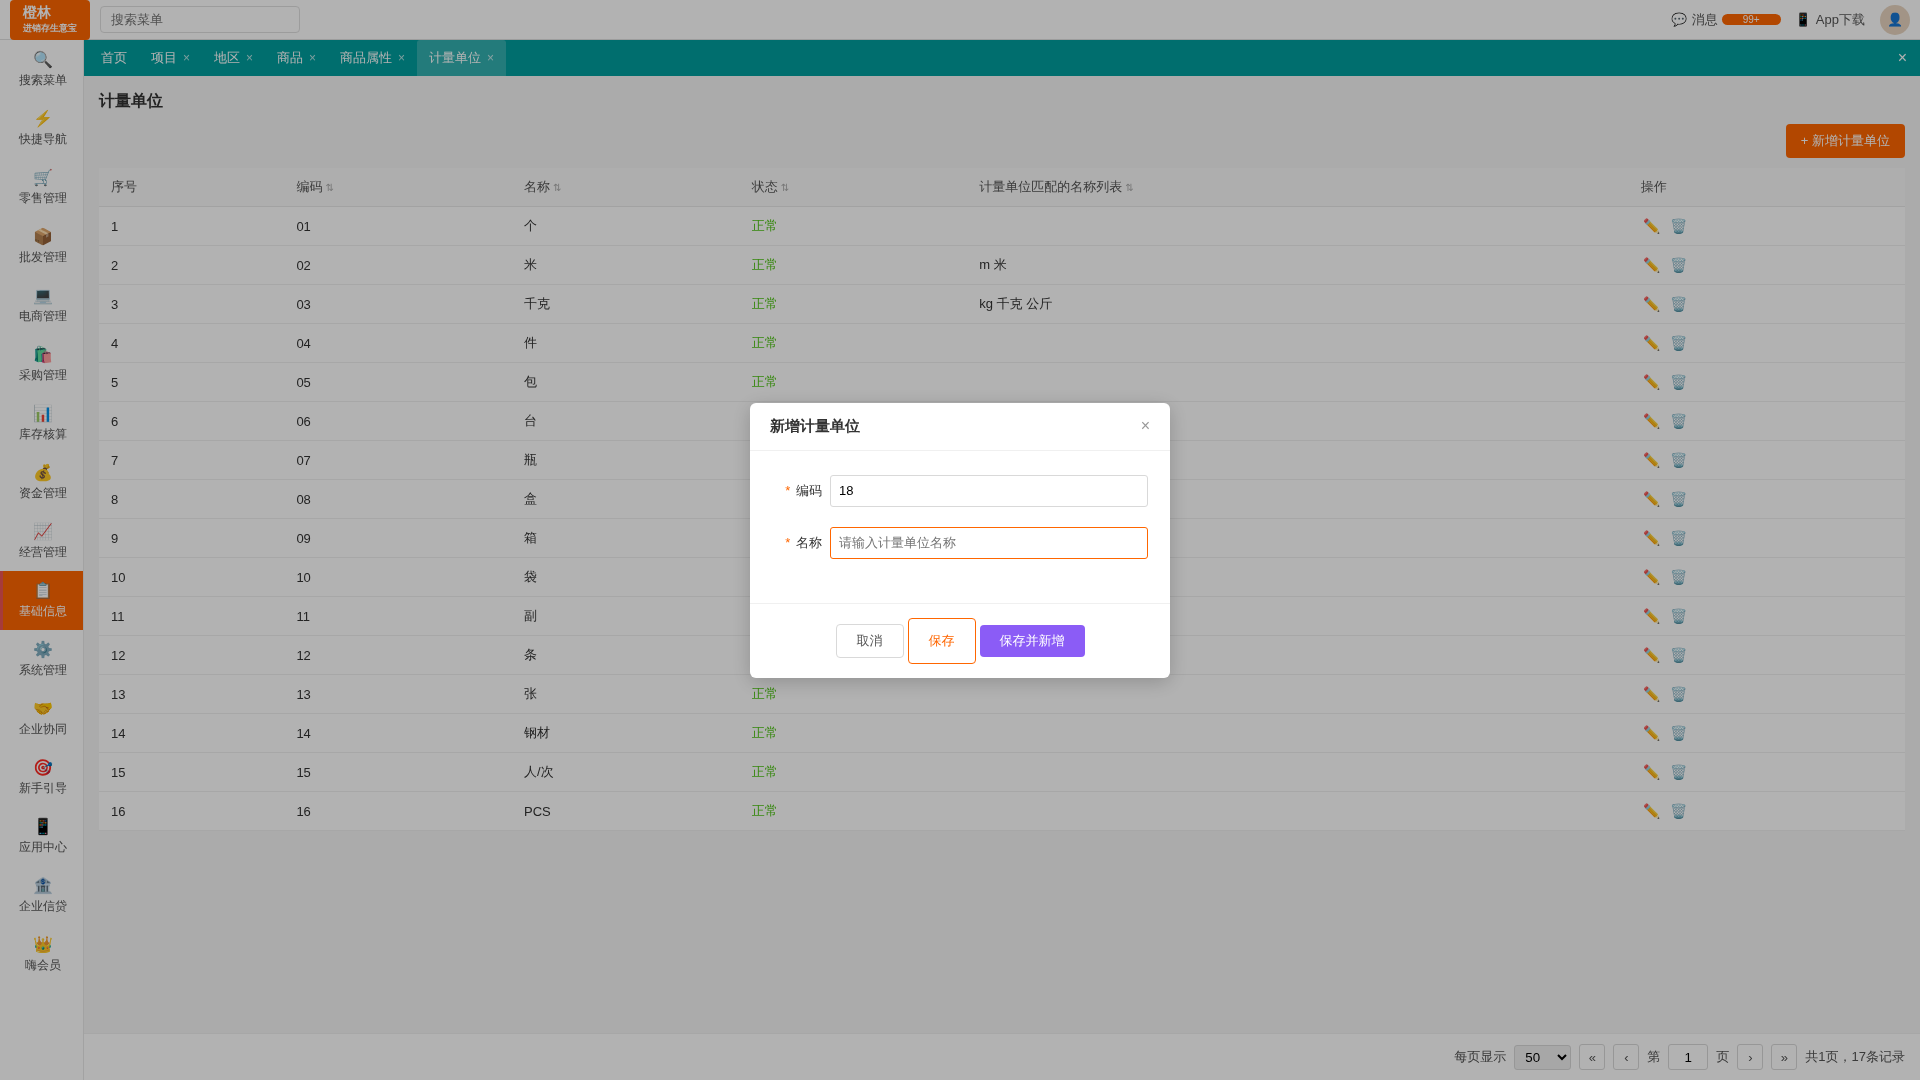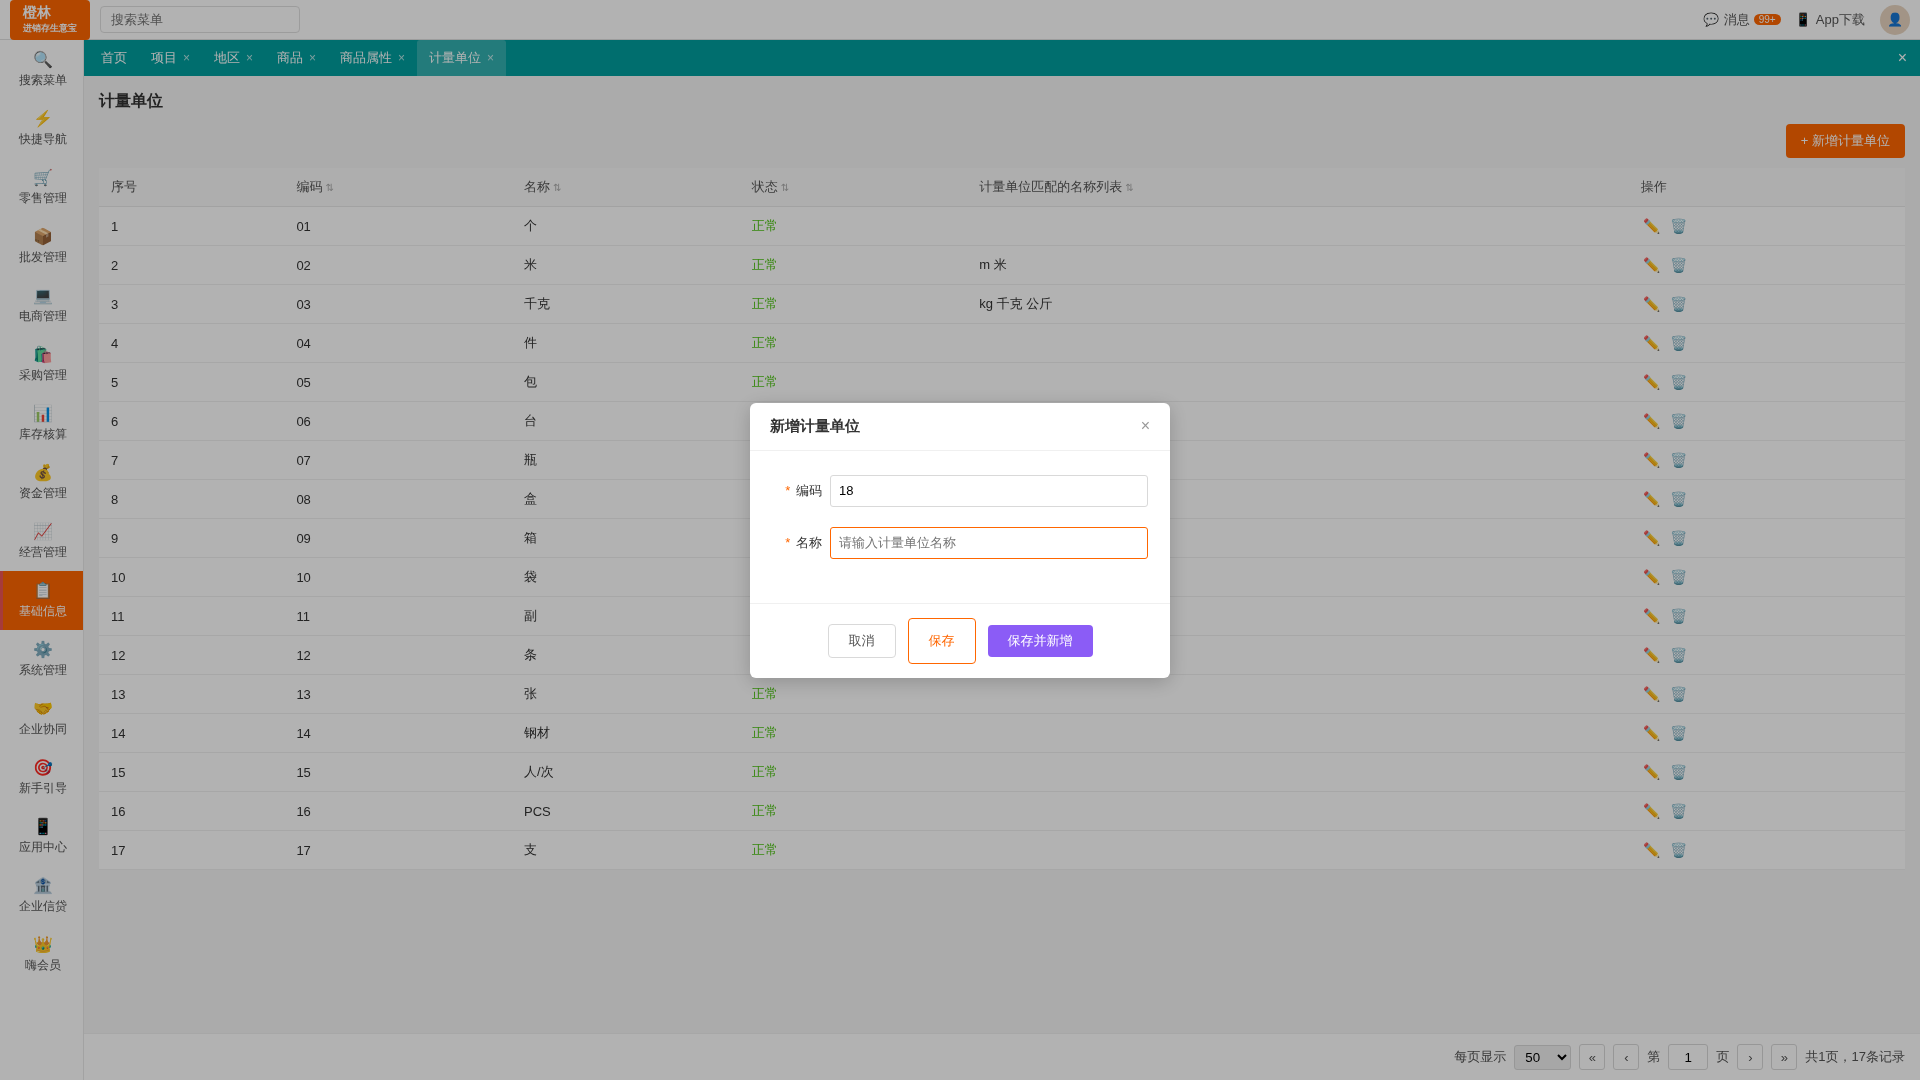--- a/index.html
+++ b/index.html
@@ -4,21 +4,21 @@
   <style>
     * { box-sizing: border-box; margin: 0; padding: 0; }
     body { font-family: 'Microsoft YaHei', sans-serif; font-size: 13px; background: #f0f0f0; color: #333; width: 1920px; height: 1080px; overflow: hidden; }
 
     
     .top-bar { height: 40px; background: #fff; display: flex; align-items: center; padding: 0 10px; border-bottom: 1px solid #e0e0e0; position: relative; z-index: 10; }
     .logo { width: 80px; height: 40px; background: #f60; display: flex; align-items: center; justify-content: center; color: #fff; font-weight: bold; font-size: 14px; border-radius: 4px; margin-right: 10px; }
     .top-search { flex: 1; display: flex; align-items: center; }
     .top-right { display: flex; align-items: center; gap: 15px; margin-left: auto; }
     .top-right-item { display: flex; align-items: center; gap: 4px; color: #555; font-size: 13px; cursor: pointer; }
-    .badge { background: #f60; color: #fff; border-radius: 10px; padding: 0 5px; font-size: 10px; }
+    .badge { background: #f60; color: #fff; border-radius: 10px; padding: 0 21px; font-size: 10px; }
     .avatar { width: 30px; height: 30px; background: #e8d5c0; border-radius: 50%; display: flex; align-items: center; justify-content: center; overflow: hidden; }
 
     
     .main-layout { display: flex; height: calc(1080px - 40px); }
 
     
     .sidebar { width: 84px; background: #fff; border-right: 1px solid #e8e8e8; display: flex; flex-direction: column; overflow-y: auto; }
     .sidebar-item { padding: 10px 5px; text-align: center; cursor: pointer; color: #555; font-size: 12px; border-left: 3px solid transparent; }
     .sidebar-item.active { background: #f60; color: #fff; border-left-color: #e55; }
     .sidebar-item .si-icon { font-size: 16px; margin-bottom: 3px; }
@@ -61,21 +61,21 @@
     .modal { background: #fff; border-radius: 6px; width: 420px; box-shadow: 0 4px 20px rgba(0,0,0,0.2); }
     .modal-header { display: flex; align-items: center; justify-content: space-between; padding: 14px 20px; border-bottom: 1px solid #f0f0f0; }
     .modal-title { font-size: 15px; font-weight: bold; color: #333; }
     .modal-close { cursor: pointer; color: #999; font-size: 16px; }
     .modal-body { padding: 24px 22px; }
     .form-row { display: flex; align-items: center; margin-bottom: 20px; }
     .form-label { width: 50px; text-align: right; color: #333; font-size: 13px; margin-right: 8px; }
     .form-label .required { color: #f60; margin-right: 2px; }
     .form-input { flex: 1; height: 32px; border: 1px solid #d9d9d9; border-radius: 3px; padding: 0 8px; font-size: 13px; outline: none; }
     .form-input.active-input { border-color: #f60; }
-    .modal-footer { display: flex; align-items: center; justify-content: center; padding: 14px 20px; border-top: 1px solid #f0f0f0; gap: 12px; }
+    .modal-footer { display: flex; align-items: center; justify-content: center; padding: 14px 20px; border-top: 1px solid #f0f0f0; gap: 4px; }
     .btn-cancel { padding: 7px 20px; border: 1px solid #d9d9d9; border-radius: 4px; background: #fff; color: #555; cursor: pointer; font-size: 13px; }
     .btn-save { padding: 13px 20px; border: 1px solid #f60; border-radius: 4px; background: #fff; color: #f60; cursor: pointer; font-size: 13px; }
     .btn-save-new { padding: 7px 20px; border: none; border-radius: 4px; background: #8b5cf6; color: #fff; cursor: pointer; font-size: 13px; }
 
     .sort-icon { color: #aaa; font-size: 10px; margin-left: 3px; }
   </style>
 </head>
 <body>
 
 <div class="top-bar">
@@ -390,31 +390,20 @@
     <td>16</td>
     <td>16</td>
     <td>PCS</td>
     <td><span class="status-normal">正常</span></td>
     <td></td>
     <td>
       <span class="action-btn" title="编辑">✏️</span>
       <span class="action-btn" title="删除">🗑️</span>
     </td>
   </tr>
-            <tr>
-    <td>17</td>
-    <td>17</td>
-    <td>支</td>
-    <td><span class="status-normal">正常</span></td>
-    <td></td>
-    <td>
-      <span class="action-btn" title="编辑">✏️</span>
-      <span class="action-btn" title="删除">🗑️</span>
-    </td>
-  </tr>
           </tbody>
       </table>
     </div>
 
     <div class="pagination">
       <span>每页显示</span>
       <select>
         <option>50</option>
         <option>10</option>
         <option>20</option>

